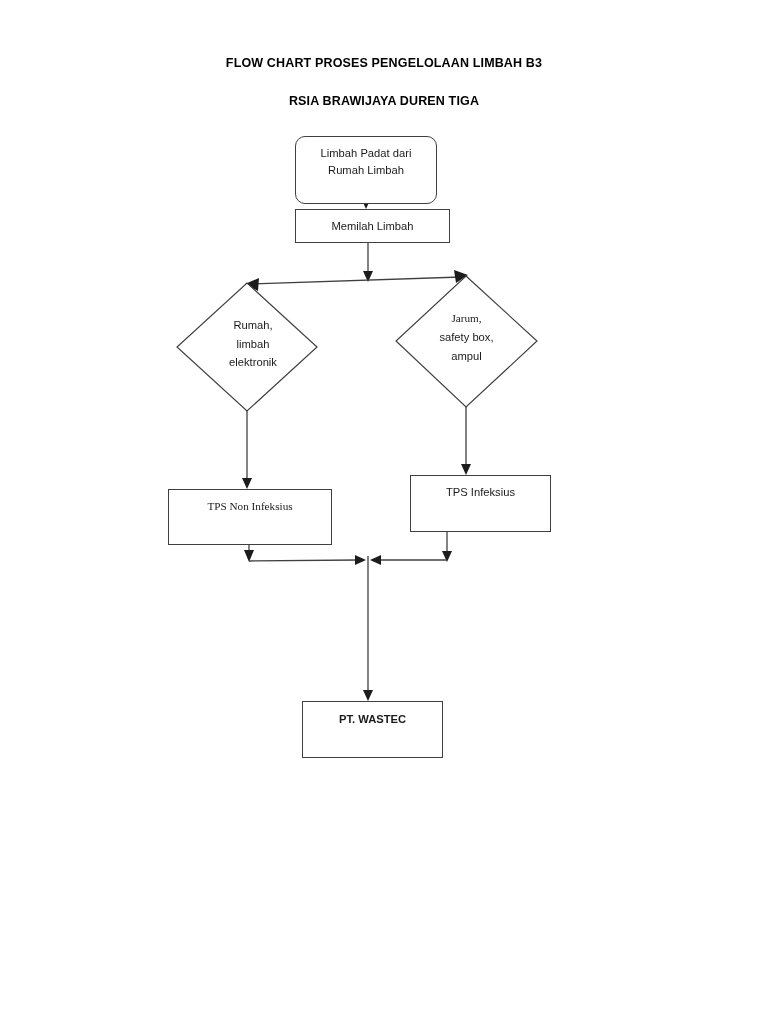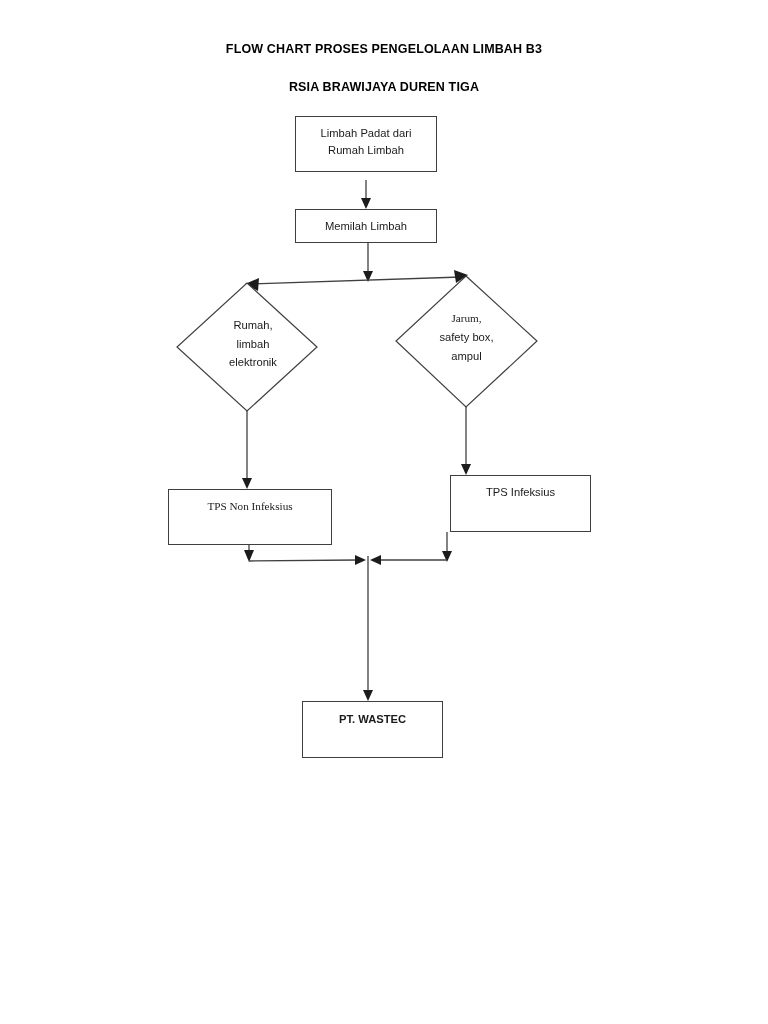--- a/index.html
+++ b/index.html
@@ -21,20 +21,21 @@
     height: 1024px;
   }
   .title {
     position: absolute;
     width: 100%;
     text-align: center;
     font-weight: bold;
     font-size: 12.5px;
     color: #000000;
     letter-spacing: 0.15px;
+    margin-top: 14px;
   }
   #title-main { top: 42px; }
   #title-sub  { top: 80px; }
 
   .node {
     position: absolute;
     box-sizing: border-box;
   }
   .rect-node {
     border: 1px solid #3f3f3f;
@@ -125,26 +126,26 @@
       <line class="svg-line" x1="447" y1="560" x2="378" y2="560"></line>
       <polygon class="svg-arrowhead" points="370,560 381,555 381,565"></polygon>
     </g>
 
     <g>
       <line class="svg-line" x1="368" y1="556" x2="368" y2="694"></line>
       <polygon class="svg-arrowhead" points="368,701 363,690 373,690"></polygon>
     </g>
   </svg>
 
-  <div class="node rect-node" style="left:295px; top:116px; width:142px; height:56px;">
+  <div class="node rect-node" style="left:295px; top:136px; width:142px; height:68px;border-radius:10px;">
     <div class="rect-label" style="top:8px;">Limbah Padat dari</div>
     <div class="rect-label" style="top:25px;">Rumah Limbah</div>
   </div>
 
-  <div class="node rect-node" style="left:295px; top:209px; width:142px; height:34px;">
+  <div class="node rect-node" style="left:295px; top:209px; width:155px; height:34px;">
     <div class="rect-label" style="top:8px;">Memilah Limbah</div>
   </div>
 
   <div class="diamond-wrap" style="left:177px; top:283px; width:140px; height:128px;">
     <svg width="140" height="128" viewBox="0 0 140 128" xmlns="http://www.w3.org/2000/svg">
       <polygon points="70,0 140,64 70,128 0,64" fill="#ffffff" stroke="#404040" stroke-width="1.2"></polygon>
     </svg>
     <div class="diamond-label" style="top:33px; padding-left:6px;">Rumah,</div>
     <div class="diamond-label" style="top:52px; padding-left:6px;">limbah</div>
     <div class="diamond-label" style="top:70px; padding-left:6px;">elektronik</div>
@@ -156,21 +157,21 @@
     </svg>
     <div class="diamond-label" style="top:33px;font-family:Liberation Serif, serif;">Jarum,</div>
     <div class="diamond-label" style="top:52px;">safety box,</div>
     <div class="diamond-label" style="top:71px;">ampul</div>
   </div>
 
   <div class="node rect-node" style="left:168px; top:489px; width:164px; height:56px;font-family:Liberation Serif, serif;">
     <div class="rect-label" style="top:8px;">TPS Non Infeksius</div>
   </div>
 
-  <div class="node rect-node" style="left:410px; top:475px; width:141px; height:57px;margin-left:40px;">
+  <div class="node rect-node" style="left:410px; top:475px; width:141px; height:57px;">
     <div class="rect-label" style="top:8px;">TPS Infeksius</div>
   </div>
 
   <div class="node rect-node" style="left:302px; top:701px; width:141px; height:57px;">
     <div class="rect-label" style="top:9px;font-weight:bold;">PT. WASTEC</div>
   </div>
 
 </div>
 
 </body></html>

